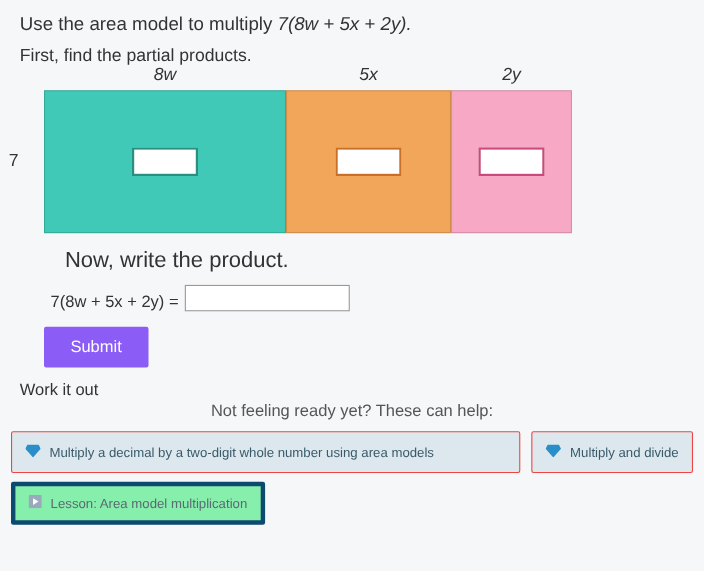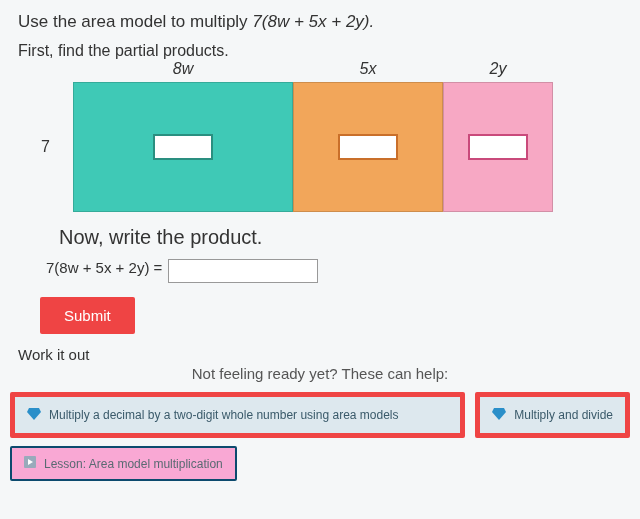--- a/index.html
+++ b/index.html
@@ -8,65 +8,65 @@
     background: #f5f7f8;
     width: 640px;
     height: 519px;
     overflow: hidden;
     color: #333;
   }
   .page { padding: 12px 18px 0 18px; }
   .instruction { font-size: 17px; margin-bottom: 10px; }
   .instruction .expr { font-style: italic; }
   .sub { font-size: 16px; margin-bottom: 0; }
-  .model-wrap { margin-left: 55px; margin-bottom: 14px; position: relative; }
+  .model-wrap { margin-left: 22px; margin-bottom: 14px; position: relative; }
   .headers { display: flex; }
   .hdr { text-align: center; font-size: 16px; font-style: italic; padding-bottom: 4px; }
   .hdr.c1 { width: 220px; }
   .hdr.c2 { width: 150px; }
   .hdr.c3 { width: 110px; }
   .row { display: flex; align-items: center; position: relative; }
   .row-label { position: absolute; left: -32px; top: 50%; transform: translateY(-50%); font-size: 16px; }
   .cell { height: 130px; display: flex; align-items: center; justify-content: center; border: 1px solid rgba(0,0,0,.15); }
   .cell.c1 { width: 220px; background: #3fc9b6; }
   .cell.c2 { width: 150px; background: #f2a65a; }
   .cell.c3 { width: 110px; background: #f7a8c4; }
   .cell-input {
     width: 60px; height: 26px;
     border: 2px solid;
     background: #fff;
   }
   .cell.c1 .cell-input { border-color: #2a8f80; }
   .cell.c2 .cell-input { border-color: #c96f2a; }
   .cell.c3 .cell-input { border-color: #c94a7b; }
   .now { font-size: 20px; margin-bottom: 10px; margin-left: 41px; }
-  .eq-line { display: flex; align-items: flex-start; gap: 6px; margin-left: 28px; margin-bottom: 14px; font-size: 15px; }
+  .eq-line { display: flex; align-items: flex-end; gap: 6px; margin-left: 28px; margin-bottom: 14px; font-size: 15px; }
   .eq-input { width: 150px; height: 24px; border: 1px solid #999; background: #fff; font-family: serif; }
   .submit {
-    background: #ef4444; color: #fff;
+    background: #8b5cf6; color: #fff;
     border: none; padding: 10px 24px;
     font-size: 15px; border-radius: 2px;
     margin-left: 22px; margin-bottom: 12px;
     cursor: pointer;
   }
   .workit { font-size: 15px; color: #333; margin-bottom: 2px; }
   .notready { text-align: center; font-size: 15px; color: #555; margin-bottom: 10px; }
   .help-row { display: flex; gap: 10px; padding: 0 10px 8px 10px; }
   .help-btn {
-    background: #dde8ee; border: 5px solid #ef4444;
+    background: #dde8ee; border: 1px solid #ef4444;
     padding: 10px 12px; font-size: 12px; color: #3a5a6a;
     display: flex; align-items: center; gap: 8px;
     border-radius: 2px; cursor: pointer; white-space: nowrap;
   }
   .help-btn.h1 { flex: 1 1 auto; }
   .help-btn.h2 { flex: 0 0 auto; text-align: center; }
   .gem { color: #2a8fc9; font-size: 14px; }
   .lesson-row { padding: 0 10px; }
   .lesson-btn {
-    background: #f9a8d4; border: 2px solid #0c4a6e;
+    background: #86efac; border: 4px solid #0c4a6e;
     padding: 8px 12px; font-size: 12px; color: #5a6a72;
     display: inline-flex; gap: 8px; align-items: center;
     border-radius: 2px; cursor: pointer;
   }
   .play { color: #6a8090; }
 </style>
 </head>
 <body>
 
 <div class="page">

